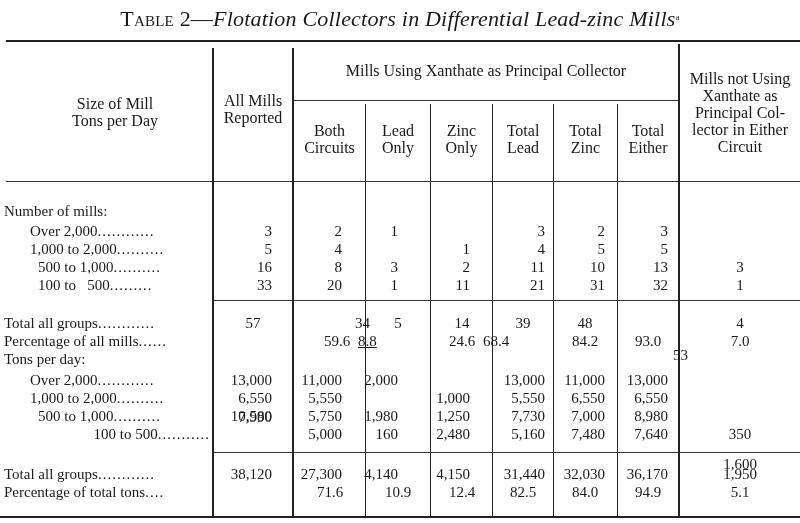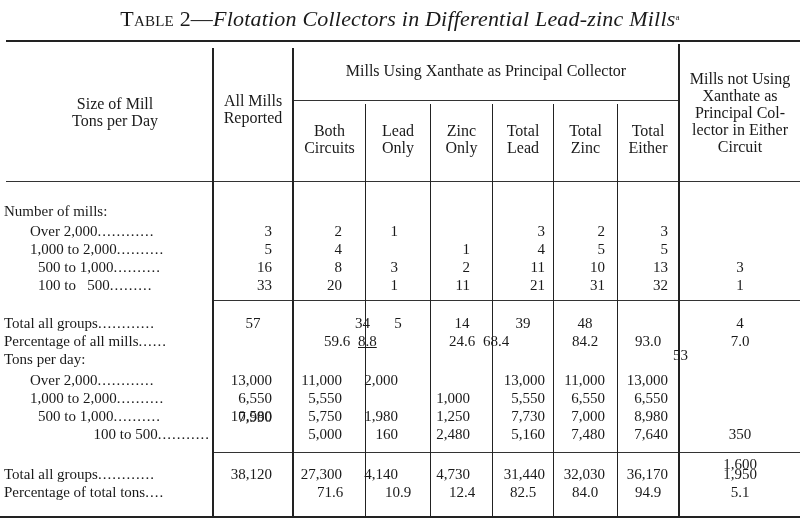--- a/index.html
+++ b/index.html
@@ -191,21 +191,21 @@
     <div class="cell" style="top: 425px; left: 318px; width: 80px;">160</div>
     <div class="cell" style="top: 425px; left: 390px; width: 80px;">2,480</div>
     <div class="cell" style="top: 425px; left: 465px; width: 80px;">5,160</div>
     <div class="cell" style="top: 425px; left: 525px; width: 80px;">7,480</div>
     <div class="cell" style="top: 425px; left: 588px; width: 80px;">7,640</div>
     <div class="cell" style="top: 425px; left: 700px; width: 80px; text-align: center;">350</div>
     <div class="stub" style="left: 4px; top: 465px; width: 206px;"><span style="white-space: pre;">Total all groups</span><span class="dots">............</span></div>
     <div class="cell" style="top: 465px; left: 192px; width: 80px;">38,120</div>
     <div class="cell" style="top: 465px; left: 262px; width: 80px;">27,300</div>
     <div class="cell" style="top: 465px; left: 318px; width: 80px;">4,140</div>
-    <div class="cell" style="top: 465px; left: 390px; width: 80px;">4,730</div>
+    <div class="cell" style="top: 465px; left: 390px; width: 80px;">4,150</div>
     <div class="cell" style="top: 465px; left: 465px; width: 80px;">31,440</div>
     <div class="cell" style="top: 465px; left: 525px; width: 80px;">32,030</div>
     <div class="cell" style="top: 465px; left: 588px; width: 80px;">36,170</div>
     <div class="cell" style="top: 465px; left: 700px; width: 80px; text-align: center;">1,950</div>
     <div class="stub" style="left: 4px; top: 483px; width: 206px;"><span style="white-space: pre;">Percentage of total tons</span><span class="dots">....</span></div>
     <div class="cell" style="top: 483px; left: 213px; width: 80px; text-align: center;"></div>
     <div class="cell" style="top: 483px; left: 290px; width: 80px; text-align: center;">71.6</div>
     <div class="cell" style="top: 483px; left: 358px; width: 80px; text-align: center;">10.9</div>
     <div class="cell" style="top: 483px; left: 422px; width: 80px; text-align: center;">12.4</div>
     <div class="cell" style="top: 483px; left: 483px; width: 80px; text-align: center;">82.5</div>

